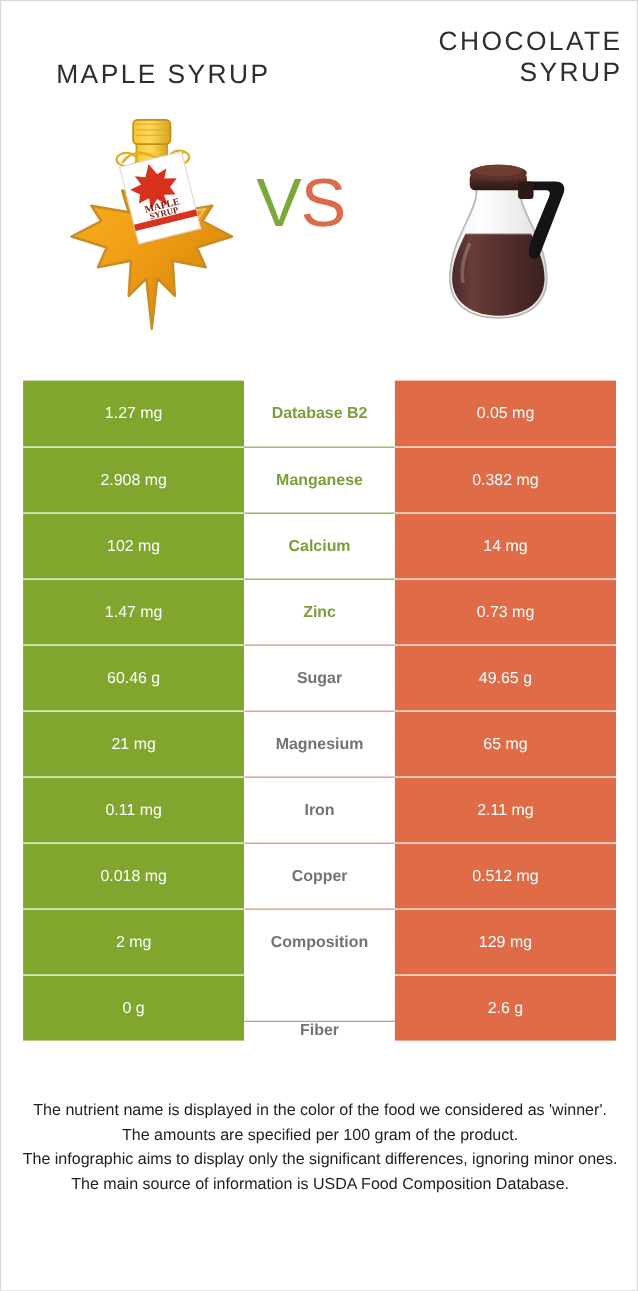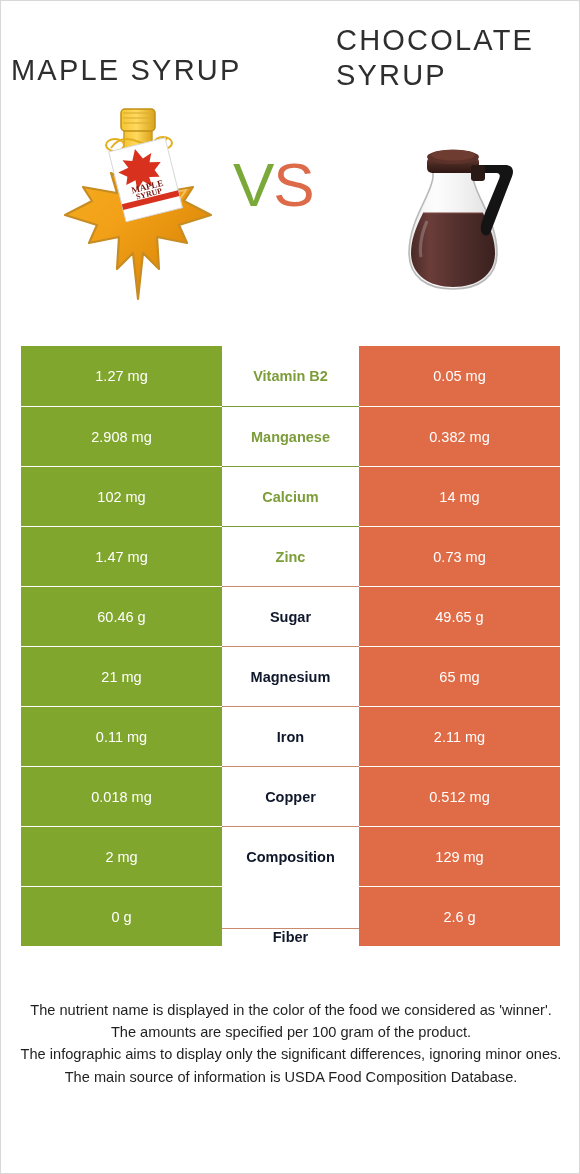--- a/index.html
+++ b/index.html
@@ -18,25 +18,25 @@
     box-sizing: border-box;
   }
 
   
   .header {
     position: relative;
     height: 330px;
   }
   .title {
     position: absolute;
-    font-size: 29px;
+    font-size: 24px;
     font-weight: 300;
     letter-spacing: 2.2px;
     color: #2e2e2e;
-    text-align: left;
+    text-align: right;
     line-height: 1.22;
     font-family: "Liberation Sans", sans-serif;
   }
   .title-left {
     left: 10px;
     top: 52px;
     width: 235px;
   }
   .title-right {
     left: 335px;
@@ -102,21 +102,21 @@
     background: #ffffff;
     font-size: 14.5px;
     font-weight: 600;
     box-sizing: border-box;
     border-top: 1px solid transparent;
   }
   .row:first-child .cell-mid { border-top: none; }
   .table .row:last-child .cell-mid { border-bottom: 1px solid transparent; }
 
   .win-green .cell-mid { color: #7d9d3a; border-top-color: #7d9d3a; }
-  .win-orange .cell-mid { color: #0f172a; border-top-color: #c98a6f; }
+  .win-orange .cell-mid { color: #737373; border-top-color: #c98a6f; }
   .win-orange .cell-mid.last-b { border-bottom-color: #c98a6f; margin-top: 42px; }
 
   
   .footer {
     position: absolute;
     left: 14px;
     top: 998px;
     width: 552px;
     text-align: center;
     font-size: 14.6px;
@@ -228,21 +228,21 @@
                C120 53 118 52 114 52 L96 52 Z" fill="#141414"></path>
       <rect x="90" y="44" width="14" height="16" rx="3" fill="#2a1a16"></rect>
     </svg>
   </div>
 </div>
 
 <div class="table">
 
   <div class="row win-green">
     <div class="cell-left">1.27 mg</div>
-    <div class="cell-mid">Vitamin B2</div>
+    <div class="cell-mid">Database B2</div>
     <div class="cell-right">0.05 mg</div>
   </div>
 
   <div class="row win-green">
     <div class="cell-left">2.908 mg</div>
     <div class="cell-mid">Manganese</div>
     <div class="cell-right">0.382 mg</div>
   </div>
 
   <div class="row win-green">

